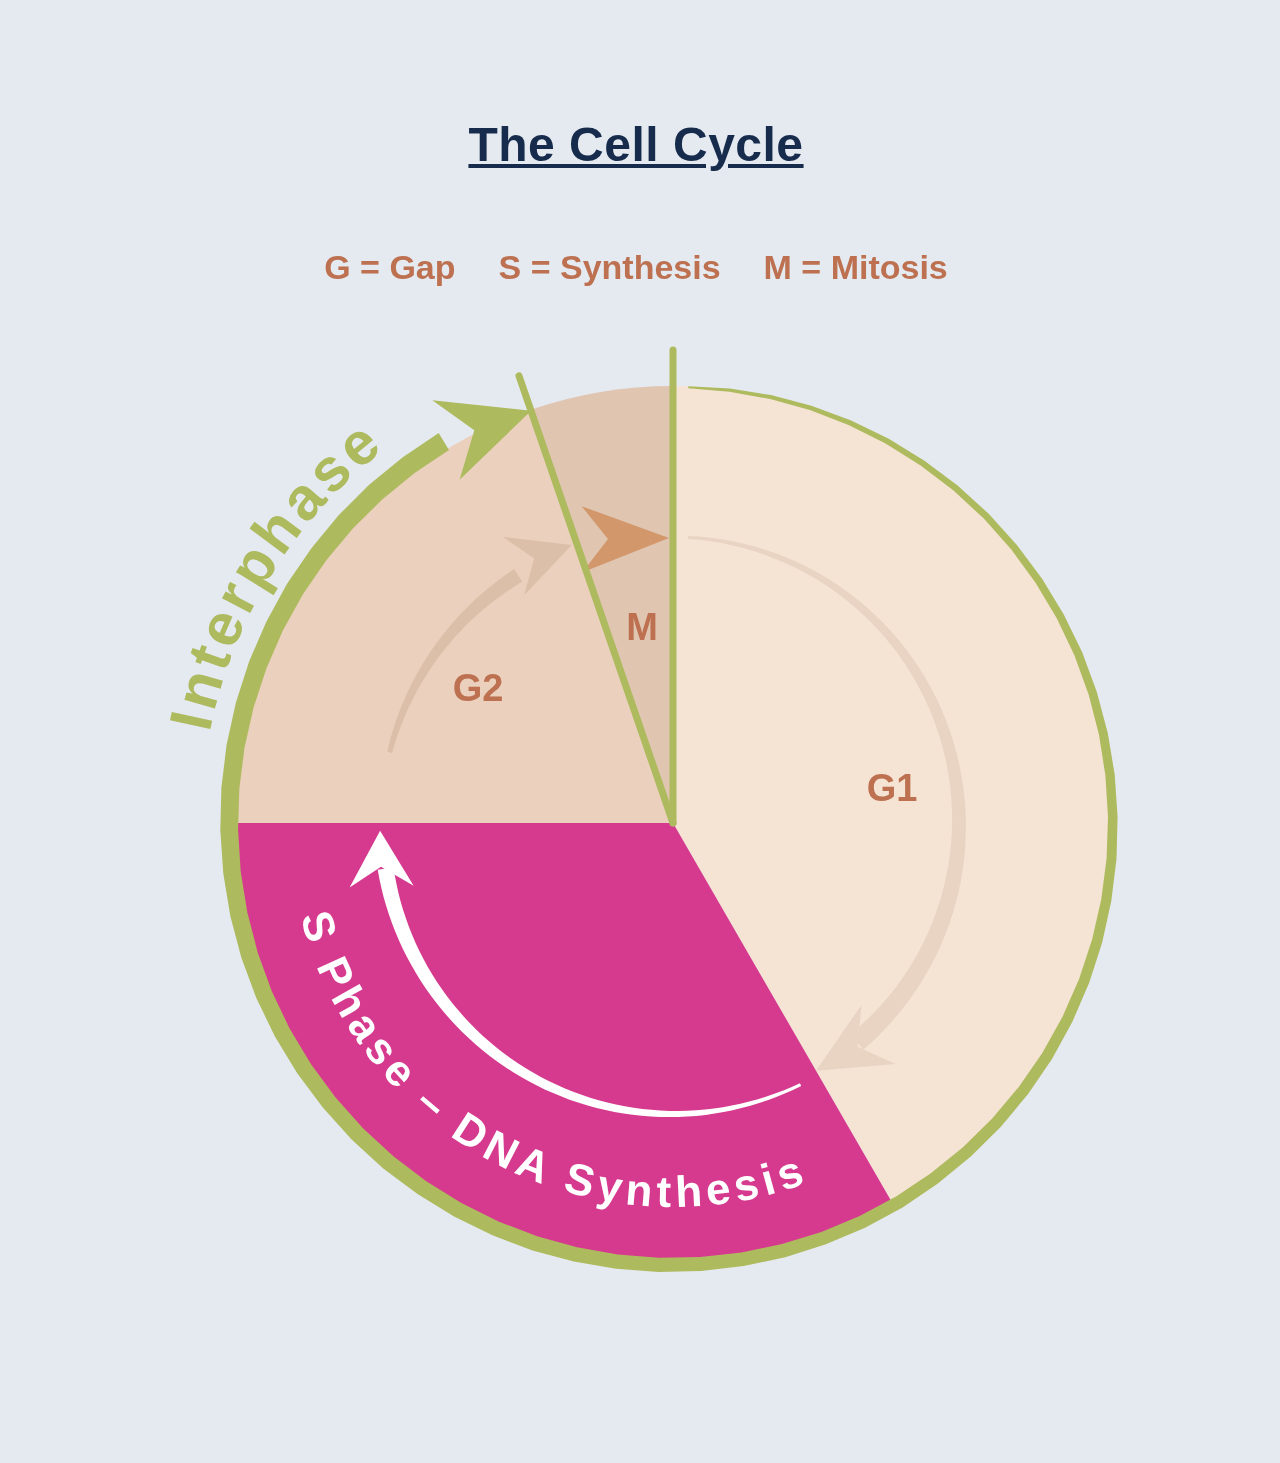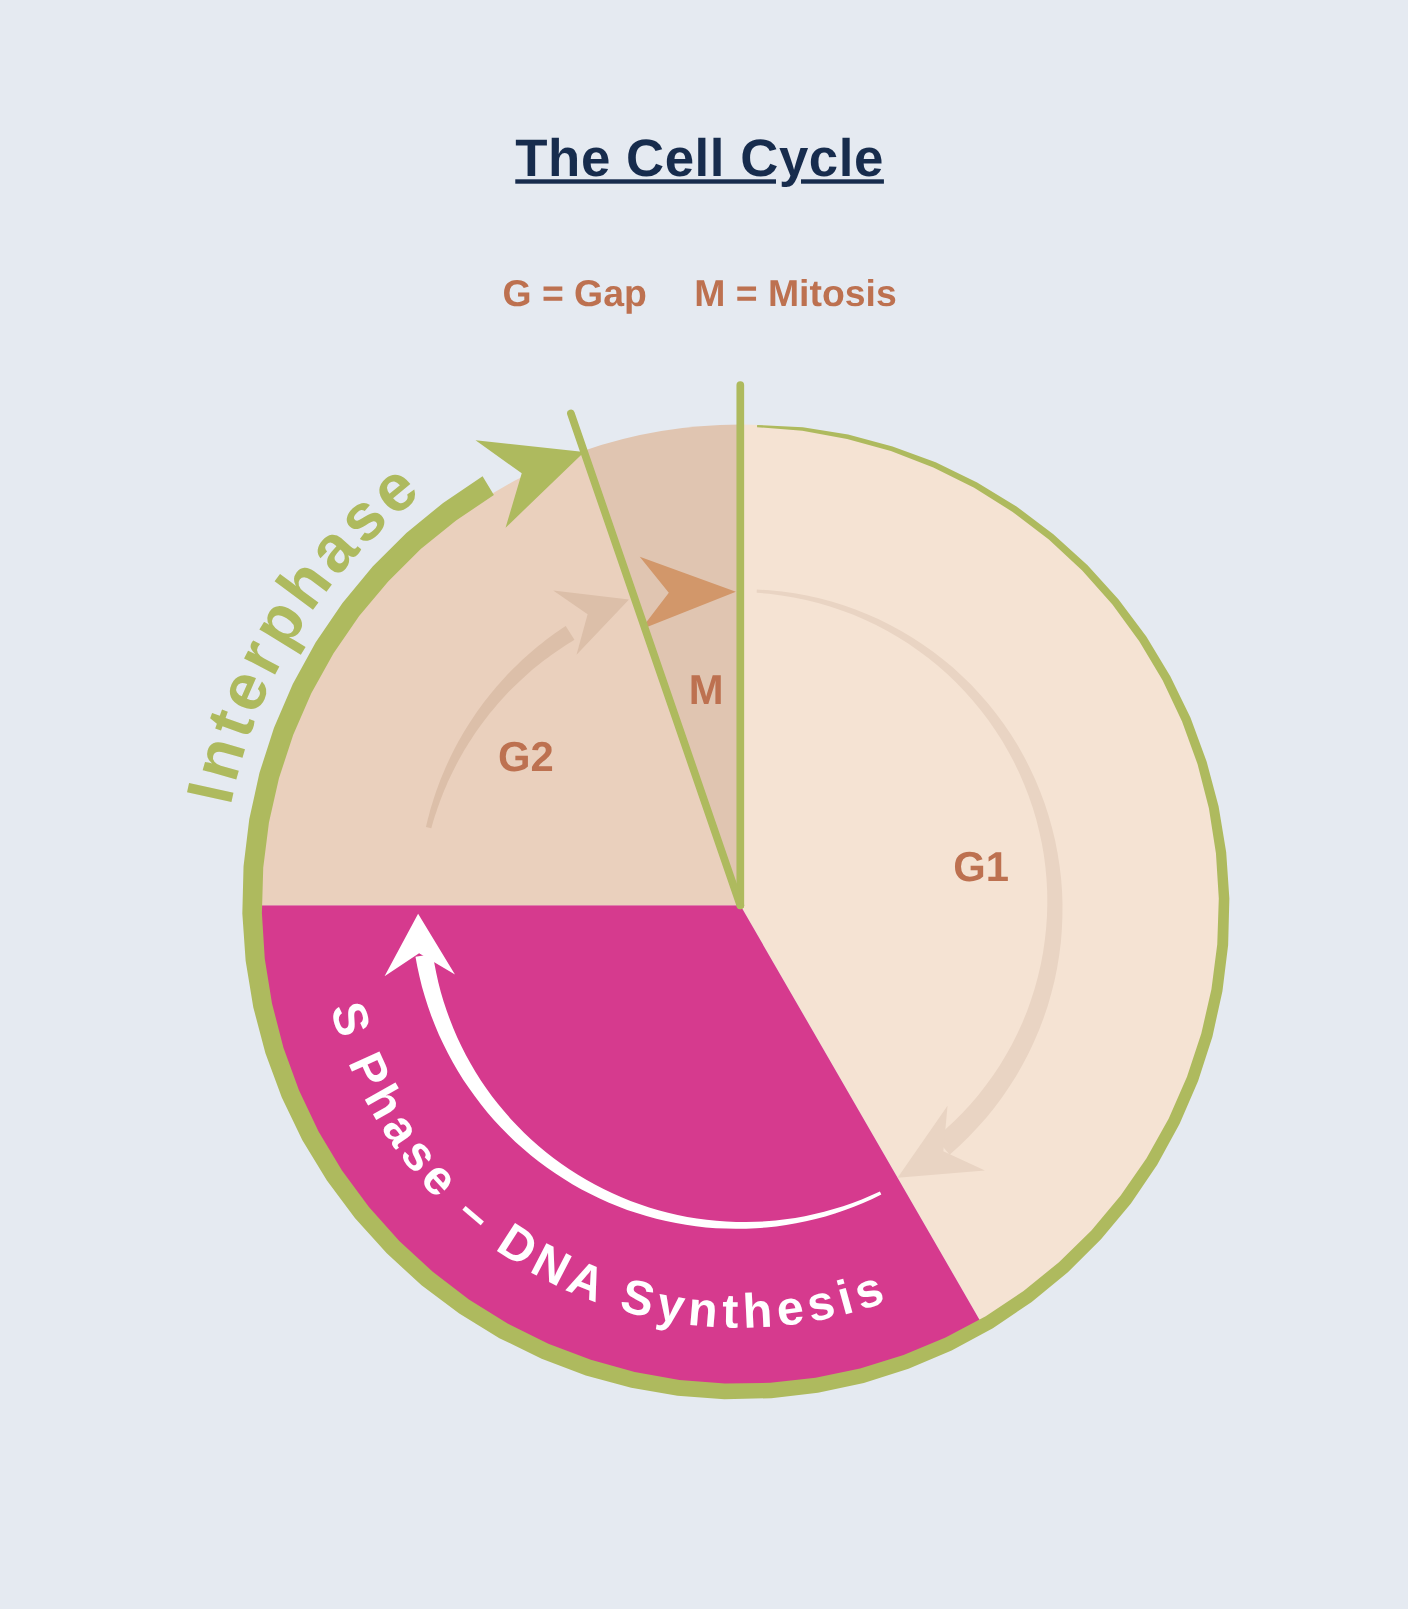--- a/index.html
+++ b/index.html
@@ -44,20 +44,21 @@
 </style>
 </head>
 <body>
 
 <div class="stage" style="--bg: #e5eaf1; --navy: #172c4d; --rust: #bd7150; --olive: #aeba5e;">
 
   <h1 class="page-title">The Cell Cycle</h1>
 
   <div class="legend">
     <span>G = Gap</span>
+    <span>S = Synthesis</span>
     <span>M = Mitosis</span>
   </div>
 
   <svg class="cycle-svg" width="1280" height="1463" viewBox="0 0 1280 1463">
     <defs>
       <path id="interphase-path" d="M 209.7 732.9 A 472 472 0 0 1 481.0 391.8"></path>
       <path id="sphase-path" d="M 299.6 912.6 A 384 384 0 0 0 829.2 1173.8"></path>
     </defs>
 
     <path id="slice-g1" d="M 673 823 L 673.0 386.0 A 437 437 0 0 1 891.5 1201.5 Z" fill="#f5e3d3"></path>

